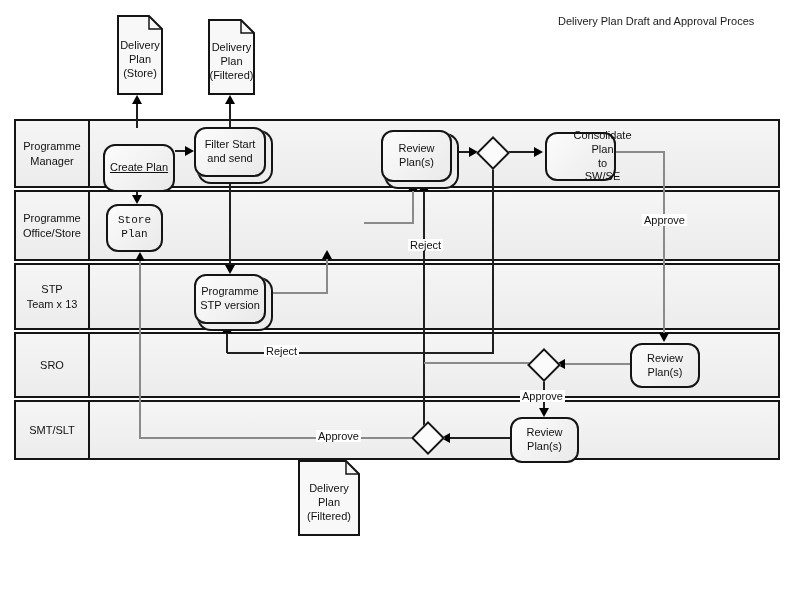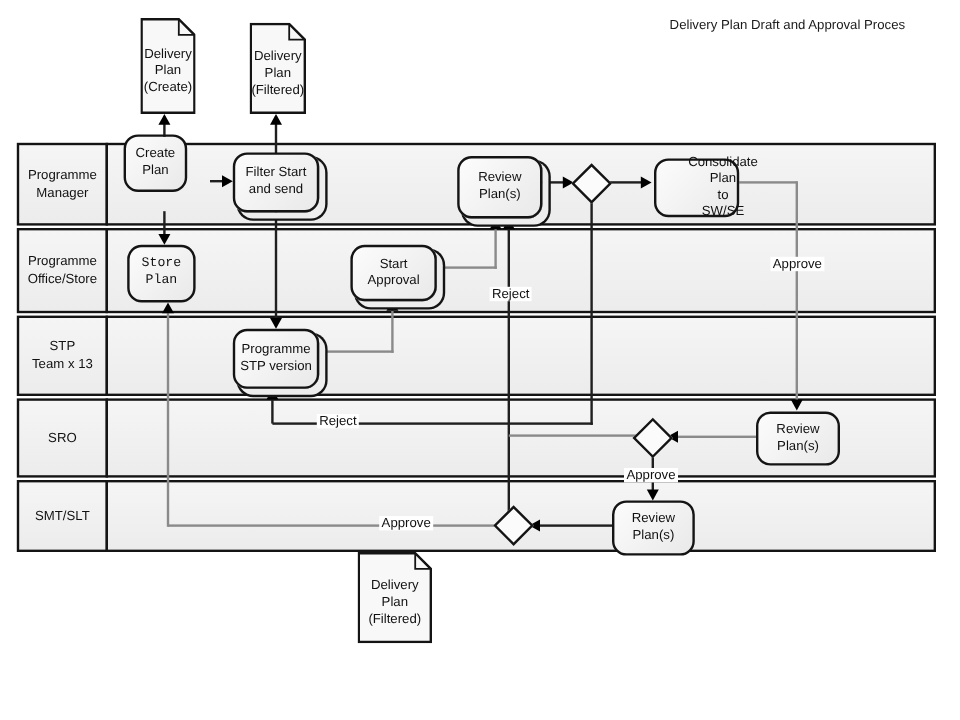--- a/index.html
+++ b/index.html
@@ -148,42 +148,38 @@
   <div class="ln gy" style="left:140px;top:437px;width:276px;height:2px;"></div>
   <div class="ln gy" style="left:139px;top:259px;width:2px;height:180px;"></div>
   <div class="arr up" style="left:135px;top:252px;"></div>
 
   <div class="edge-label" style="left:642px;top:214px;">Approve</div>
   <div class="edge-label" style="left:408px;top:239px;">Reject</div>
   <div class="edge-label" style="left:264px;top:345px;">Reject</div>
   <div class="edge-label" style="left:520px;top:390px;">Approve</div>
   <div class="edge-label" style="left:316px;top:430px;">Approve</div>
 
-  <div class="node" style="left:103px;top:112px;width:53px;height:48px;">
+  <div class="node" style="left:103px;top:144px;width:72px;height:48px;text-decoration:underline;">
     <span>Create Plan</span>
   </div>
   <div class="node stacked" style="left:194px;top:127px;width:72px;height:50px;">
     <span>Filter Start</span>
     <span>and send</span>
   </div>
   <div class="node stacked" style="left:381px;top:130px;width:71px;height:52px;">
     <span>Review</span>
     <span>Plan(s)</span>
   </div>
   <div class="node" style="left:545px;top:132px;width:71px;height:49px;padding-left:44px;">
     <span>Consolidate</span>
     <span>Plan to</span>
     <span>SW/SE</span>
   </div>
   <div class="node" style="left:106px;top:204px;width:57px;height:48px;font-family:Liberation Mono, monospace;">
     <span>Store Plan</span>
-  </div>
-  <div class="node stacked" style="left:292px;top:204px;width:72px;height:47px;">
-    <span>Start</span>
-    <span>Approval</span>
   </div>
   <div class="node stacked" style="left:194px;top:274px;width:72px;height:50px;">
     <span>Programme</span>
     <span>STP version</span>
   </div>
   <div class="node" style="left:630px;top:343px;width:70px;height:45px;">
     <span>Review</span>
     <span>Plan(s)</span>
   </div>
   <div class="node" style="left:510px;top:417px;width:69px;height:46px;">
@@ -196,21 +192,21 @@
   <div class="diamond" style="left:416px;top:426px;"></div>
 
   <div class="doc" style="left:117px;top:15px;width:46px;height:80px;">
     <svg width="46" height="80" viewBox="0 0 46 80">
       <path d="M1,1 H32 L45,14 V79 H1 Z" fill="#f8f8f8" stroke="#141414" stroke-width="2"></path>
       <path d="M32,1 V14 H45" fill="none" stroke="#141414" stroke-width="1.5"></path>
     </svg>
     <div class="doc-text">
       <span>Delivery</span>
       <span>Plan</span>
-      <span>(Create)</span>
+      <span>(Store)</span>
     </div>
   </div>
   <div class="doc" style="left:208px;top:19px;width:47px;height:76px;">
     <svg width="47" height="76" viewBox="0 0 47 76">
       <path d="M1,1 H33 L46,14 V75 H1 Z" fill="#f8f8f8" stroke="#141414" stroke-width="2"></path>
       <path d="M33,1 V14 H46" fill="none" stroke="#141414" stroke-width="1.5"></path>
     </svg>
     <div class="doc-text">
       <span>Delivery</span>
       <span>Plan</span>

